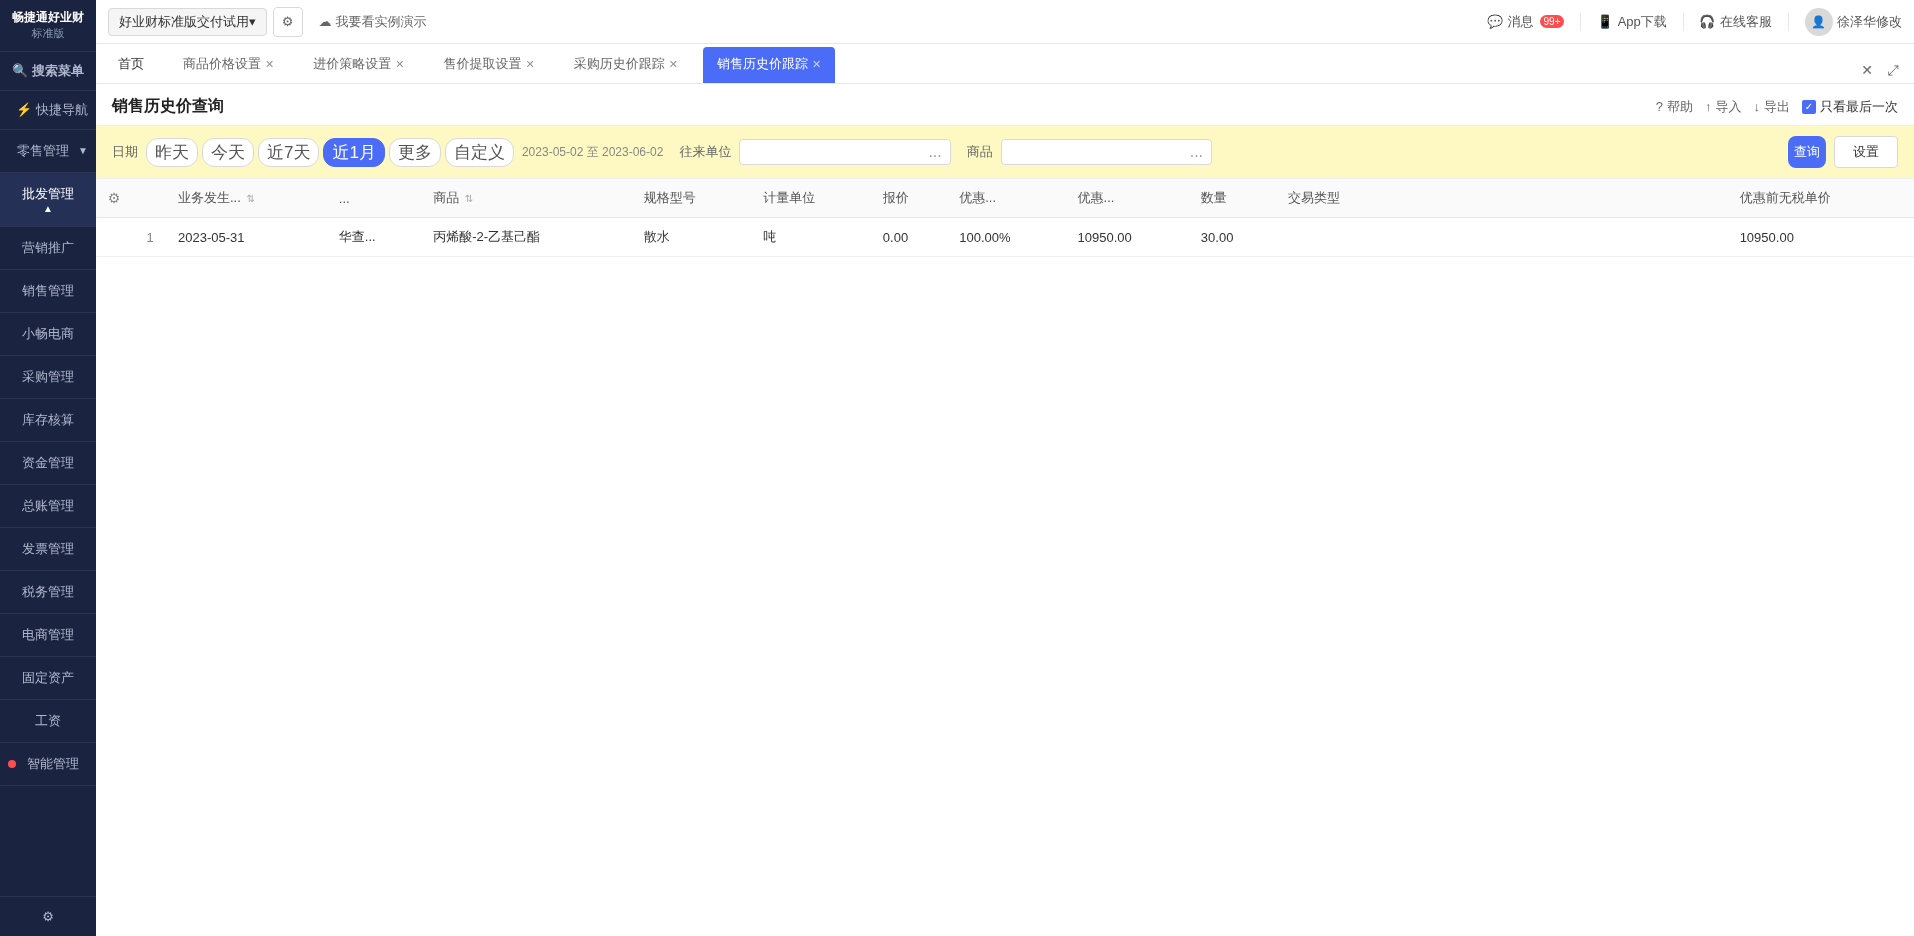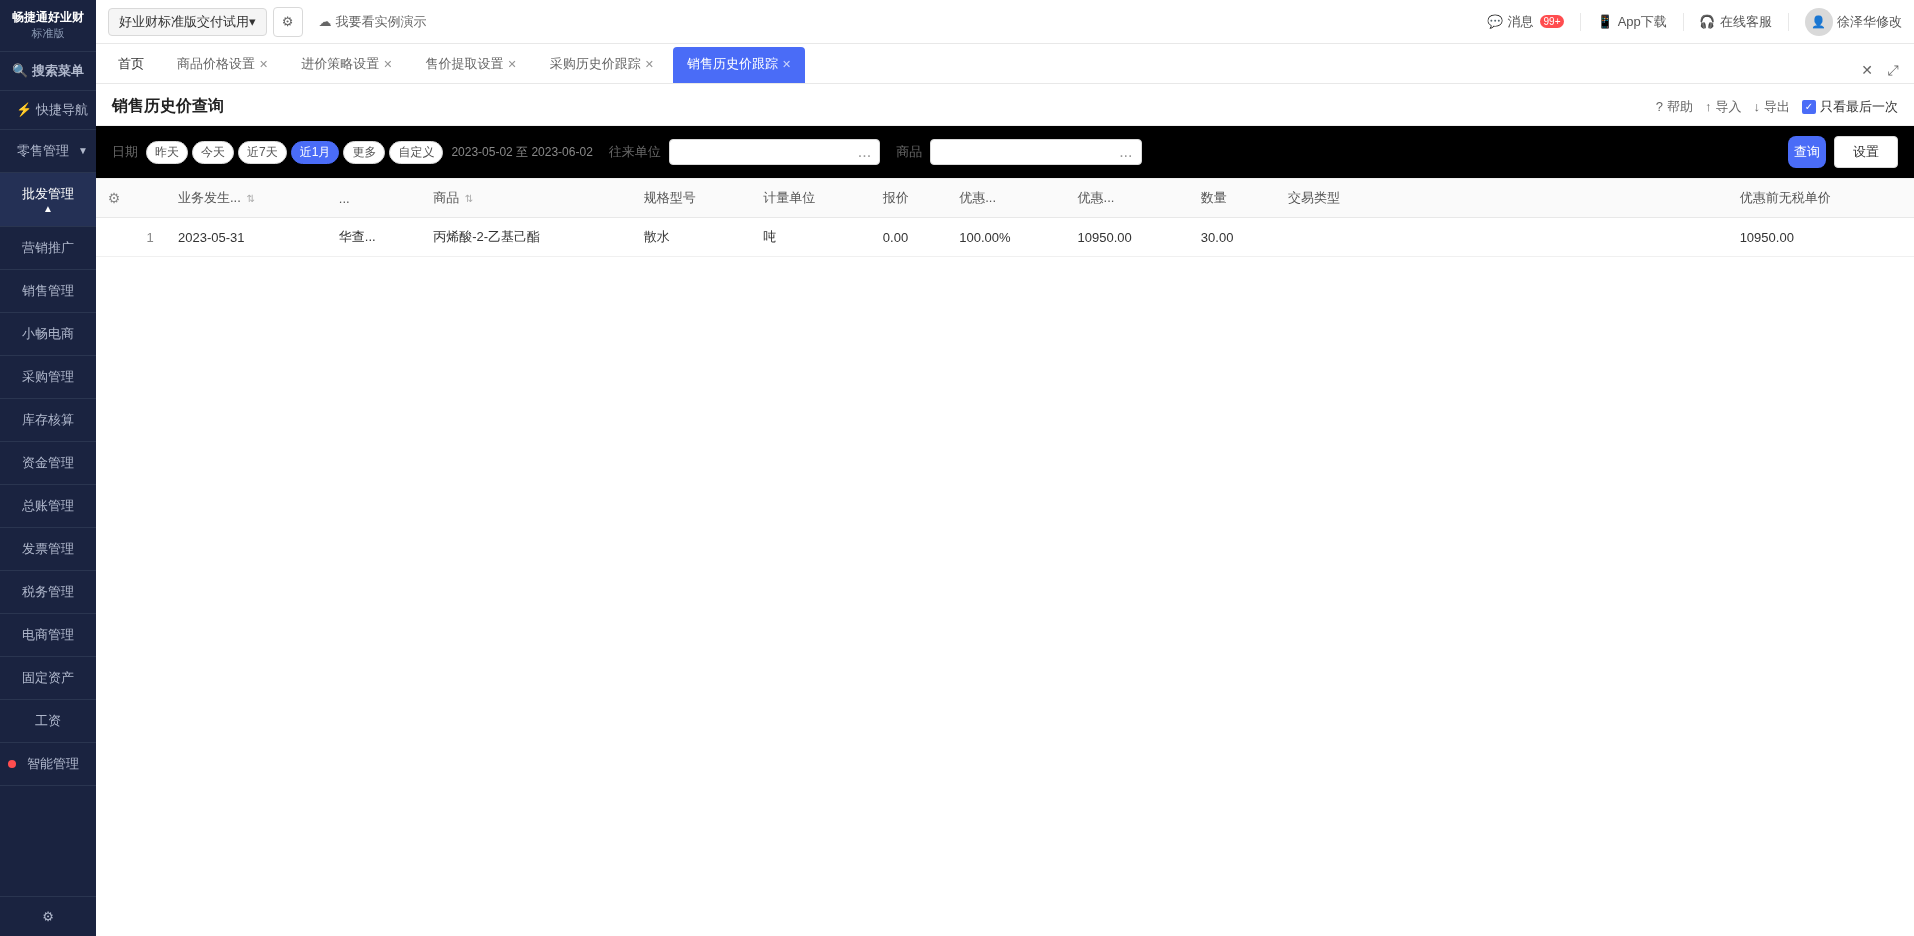--- a/index.html
+++ b/index.html
@@ -146,21 +146,21 @@
 
     
     .tabbar {
       background: #fff;
       height: 40px;
       display: flex;
       align-items: flex-end;
       padding: 0 8px;
       border-bottom: 1px solid #e8e8e8;
       flex-shrink: 0;
-      gap: 5px;
+      gap: 11px;
     }
     .tab {
       padding: 8px 14px;
       font-size: 13px;
       cursor: pointer;
       color: #666;
       white-space: nowrap;
       display: flex; align-items: center; gap: 4px;
       border-bottom: 2px solid transparent;
     }
@@ -218,36 +218,36 @@
 
     
     .filter-bar {
       padding: 10px 16px;
       display: flex;
       align-items: center;
       gap: 16px;
       flex-wrap: wrap;
       border-bottom: 1px solid #f0f0f0;
       flex-shrink: 0;
-      background: #000000;
+      background: #fef9c3;
     }
     .filter-group {
       display: flex; align-items: center; gap: 8px;
     }
     .filter-label {
       color: #666; font-size: 13px; white-space: nowrap;
     }
     .date-options {
       display: flex; align-items: center; gap: 4px;
     }
     .date-btn {
       padding: 2px 8px;
       border: 1px solid #d9d9d9;
       border-radius: 12px;
-      font-size: 12px;
+      font-size: 17px;
       cursor: pointer;
       color: #555;
       background: #fff;
     }
     .date-btn.active {
       background: #4a6cf7;
       color: #fff;
       border-color: #4a6cf7;
     }
     .date-range {

